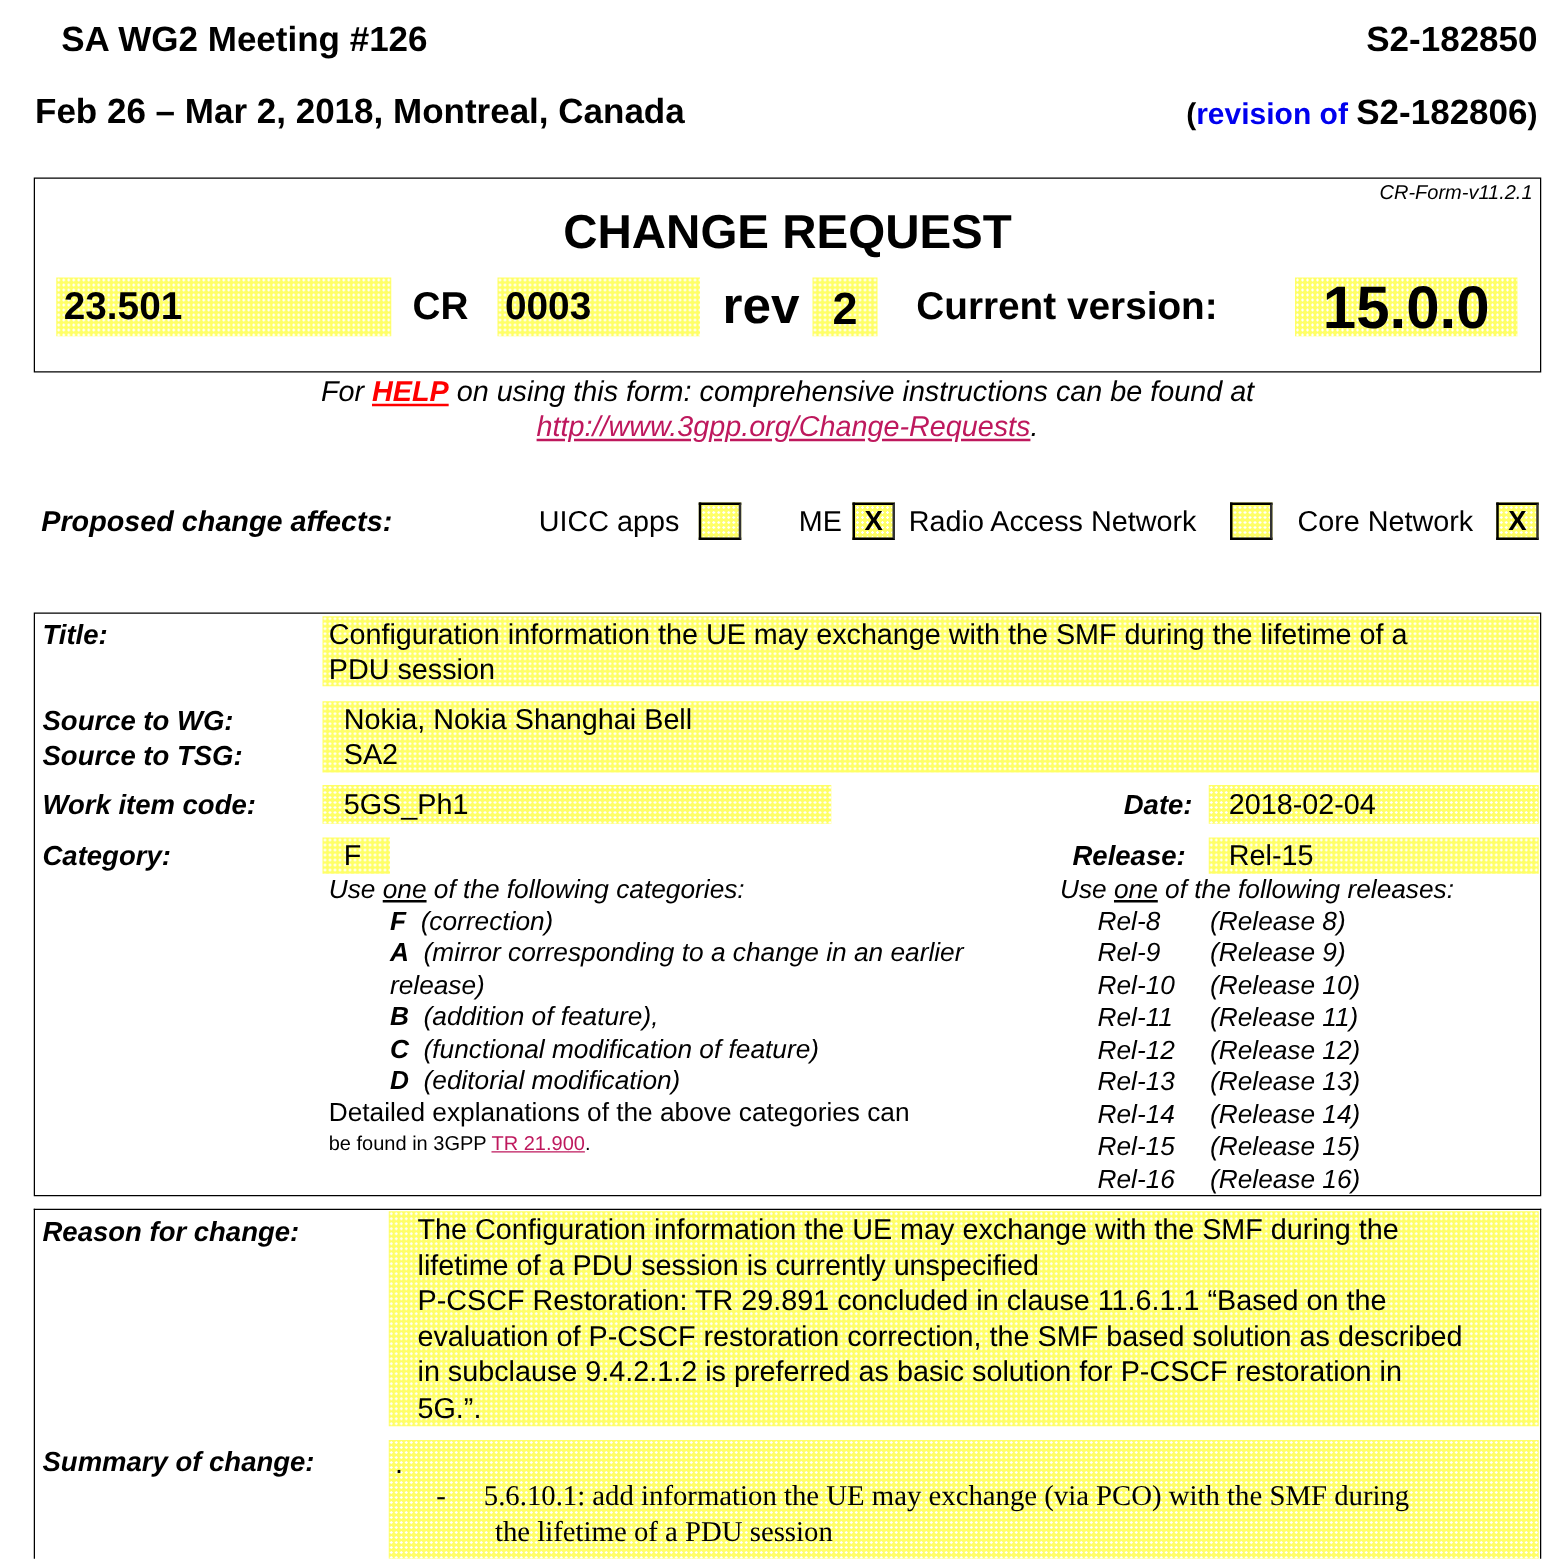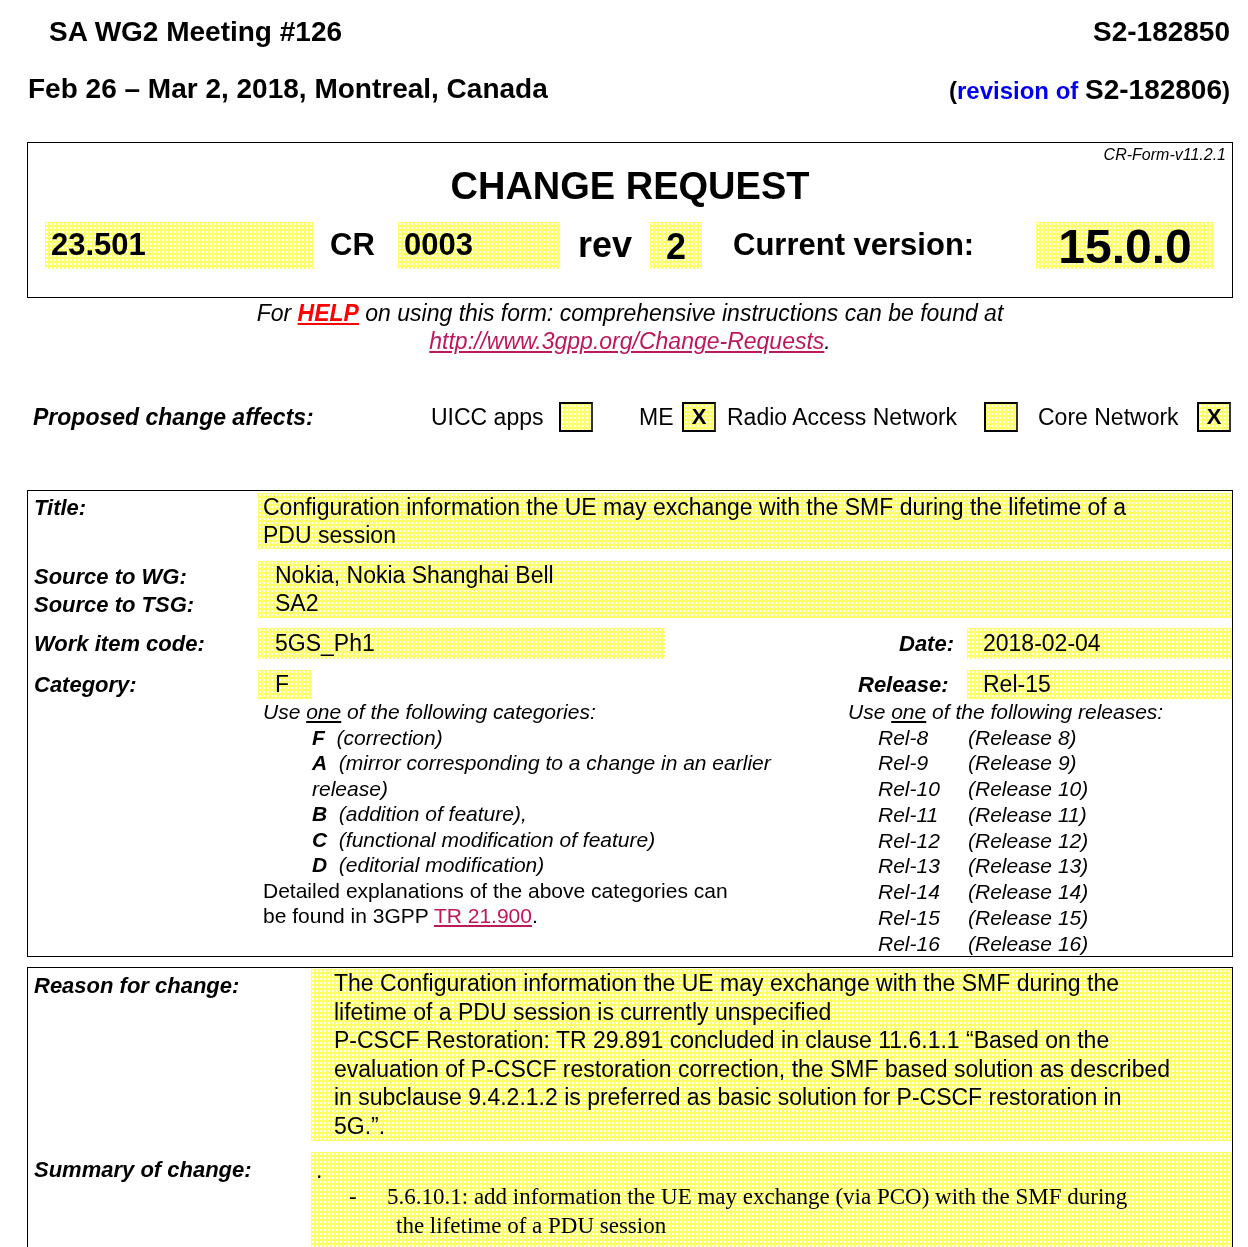--- a/index.html
+++ b/index.html
@@ -33,21 +33,21 @@
 <div class="abs" style="right:18px; top:74px; font-weight:bold;">
   <span style="font-size:24px;">(</span><span style="font-size:24px; color:#0000ee;">revision of </span><span style="font-size:28px;">S2-182806</span><span style="font-size:24px;">)</span>
 </div>
 
 <div class="abs box" style="left:27px; top:142px; width:1206px; height:156px;">
   <div class="abs i" style="right:6px; top:3px; font-size:16px;">CR-Form-v11.2.1</div>
   <div class="abs b" style="left:0; right:0; top:22px; text-align:center; font-size:38px;">CHANGE REQUEST</div>
   <div class="abs hl b" style="left:17px; top:79px; width:268px; height:47px; font-size:31px; line-height:45px; padding-left:6px; box-sizing:border-box;">23.501</div>
   <div class="abs b" style="left:302px; top:79px; font-size:31px; line-height:45px;">CR</div>
   <div class="abs hl b" style="left:370px; top:79px; width:162px; height:47px; font-size:31px; line-height:45px; padding-left:6px; box-sizing:border-box;">0003</div>
-  <div class="abs b" style="left:550px; top:79px; font-size:36px; line-height:45px;">rev</div>
+  <div class="abs b" style="left:550px; top:79px; font-size:41px; line-height:45px;">rev</div>
   <div class="abs hl b" style="left:622px; top:79px; width:52px; height:47px; font-size:36px; line-height:49px; text-align:center;">2</div>
   <div class="abs b" style="left:705px; top:79px; font-size:31px; line-height:45px;">Current version:</div>
   <div class="abs hl b" style="left:1008px; top:79px; width:178px; height:47px; font-size:48px; line-height:50px; text-align:center;">15.0.0</div>
 </div>
 
 <div class="abs i" style="left:0; width:1260px; top:299px; text-align:center; font-size:23px; line-height:28px;">
   <div><span>For </span><span class="b" style="color:#ff0000; text-decoration:underline;">HELP</span><span> on using this form: comprehensive instructions can be found at</span></div>
   <div><a class="link">http://www.3gpp.org/Change-Requests</a><span>.</span></div>
 </div>
 
@@ -88,21 +88,21 @@
 
 <div class="abs" style="left:263px; top:699px; width:560px;">
   <div class="small"><span>Use </span><span style="text-decoration:underline;">one</span><span> of the following categories:</span></div>
   <div class="small" style="padding-left:49px;"><span class="bi" style="font-style:italic;">F</span>&nbsp; <span>(correction)</span></div>
   <div class="small" style="padding-left:49px;"><span class="bi">A</span>&nbsp; <span>(mirror corresponding to a change in an earlier</span></div>
   <div class="small" style="padding-left:49px;"><span>release)</span></div>
   <div class="small" style="padding-left:49px;"><span class="bi">B</span>&nbsp; <span>(addition of feature),</span></div>
   <div class="small" style="padding-left:49px;"><span class="bi">C</span>&nbsp; <span>(functional modification of feature)</span></div>
   <div class="small" style="padding-left:49px;"><span class="bi">D</span>&nbsp; <span>(editorial modification)</span></div>
   <div style="font-size:21px; line-height:25.5px;">Detailed explanations of the above categories can</div>
-  <div style="font-size:21px; line-height:25.5px;"><span>be found in 3GPP </span><a class="link">TR 21.900</a><span>.</span></div>
+  <div style="font-size:16px; line-height:25.5px;"><span>be found in 3GPP </span><a class="link">TR 21.900</a><span>.</span></div>
 </div>
 
 <div class="abs" style="left:848px; top:699px; width:380px;">
   <div class="small"><span>Use </span><span style="text-decoration:underline;">one</span><span> of the following releases:</span></div>
   <div style="padding-left:30px;">
     <div class="rel-row">
         <span>Rel-8</span>
         <span>(Release 8)</span>
       </div>
     <div class="rel-row">

